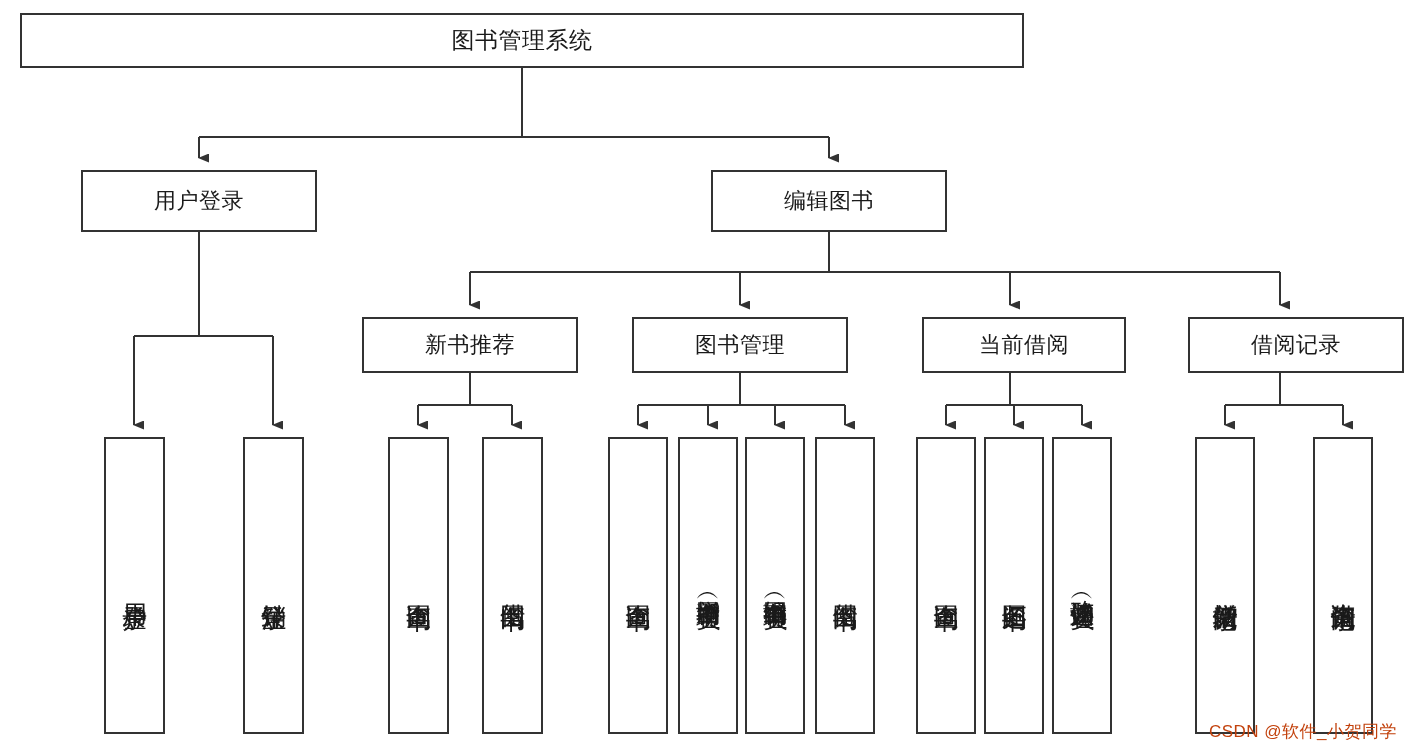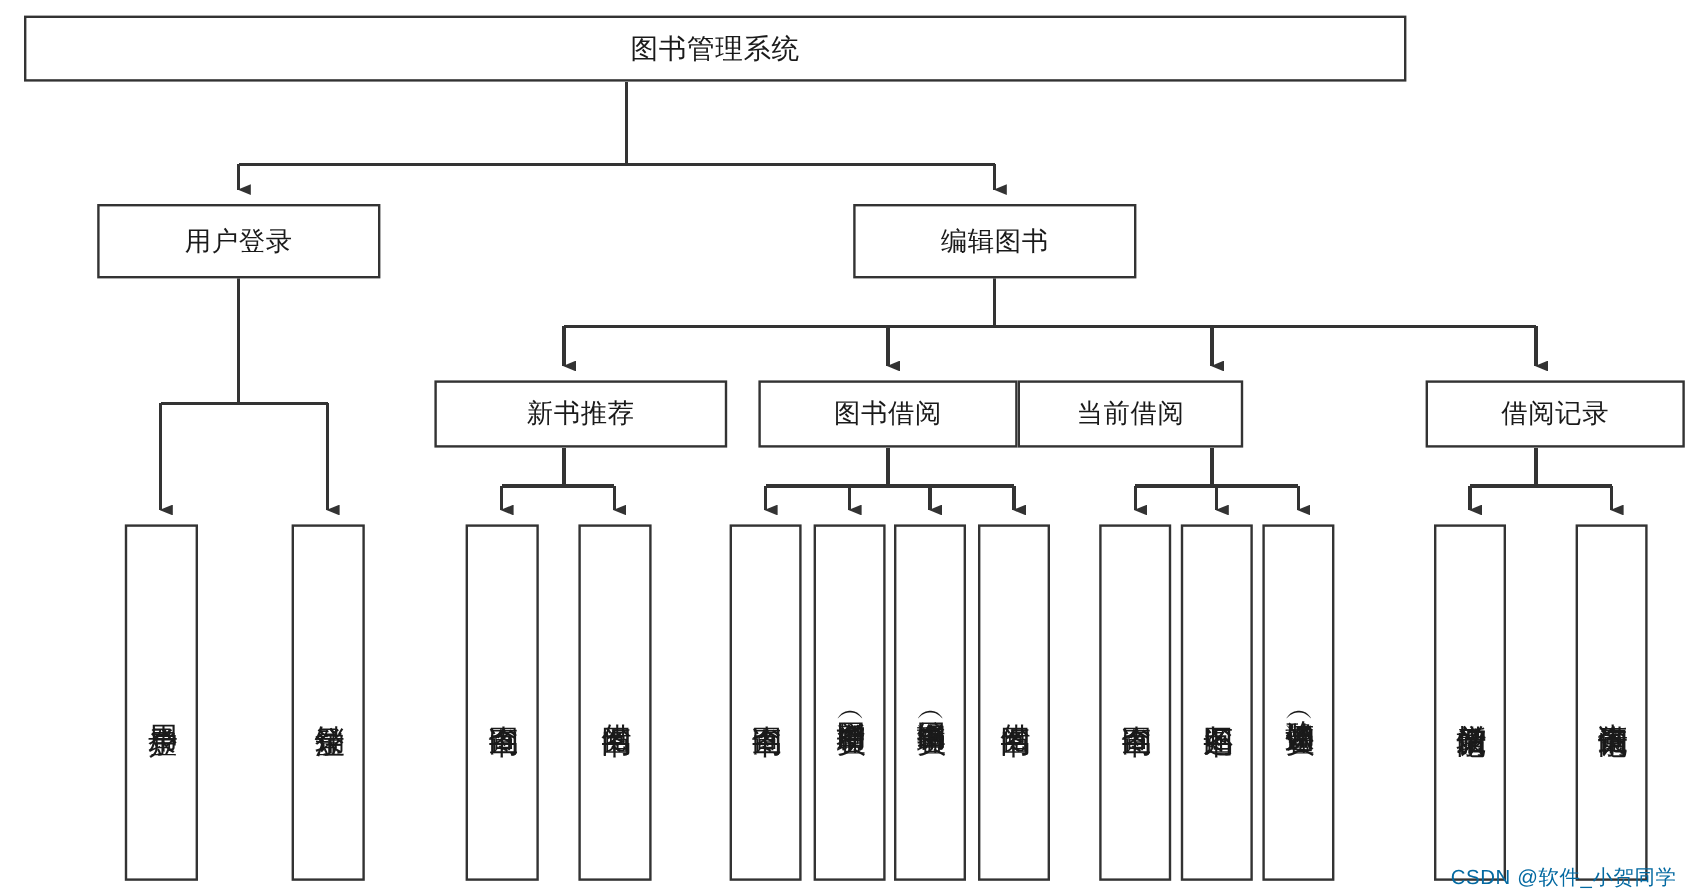--- a/index.html
+++ b/index.html
@@ -63,21 +63,21 @@
     display: block;
   }
   .node.vert.tall .label {
     font-size: 24px;
   }
   .watermark {
     position: absolute;
     right: 8px;
     bottom: 4px;
     font-size: 17px;
-    color: #0369a1;
+    color: #c2410c;
     letter-spacing: 0.5px;
     white-space: nowrap;
     z-index: 5;
   }
 </style>
 </head>
 <body>
 
 <div id="diagram-root">
 
@@ -118,36 +118,36 @@
         <line x1="1014" y1="405" x2="1014" y2="425" marker-end="url(#arrowhead)"></line>
         <line x1="1082" y1="405" x2="1082" y2="425" marker-end="url(#arrowhead)"></line>
         <line x1="1280" y1="373" x2="1280" y2="405"></line>
         <line x1="1225" y1="405" x2="1343" y2="405"></line>
         <line x1="1225" y1="405" x2="1225" y2="425" marker-end="url(#arrowhead)"></line>
         <line x1="1343" y1="405" x2="1343" y2="425" marker-end="url(#arrowhead)"></line>
       </g>
   </svg>
 
   <div id="nodes-layer">
-      <div class="node horiz root" style="left: 20px; top: 13px; width: 1152px; height: 55px;">
+      <div class="node horiz root" style="left: 20px; top: 13px; width: 1004px; height: 55px;">
         <span class="label">图书管理系统</span>
       </div>
       <div class="node horiz level2" style="left: 81px; top: 170px; width: 236px; height: 62px;">
         <span class="label">用户登录</span>
       </div>
       <div class="node horiz level2" style="left: 711px; top: 170px; width: 236px; height: 62px;">
         <span class="label">编辑图书</span>
       </div>
-      <div class="node horiz level3" style="left: 362px; top: 317px; width: 244px; height: 56px;">
+      <div class="node horiz level3" style="left: 362px; top: 317px; width: 216px; height: 56px;">
         <span class="label">新书推荐</span>
       </div>
       <div class="node horiz level3" style="left: 632px; top: 317px; width: 216px; height: 56px;">
-        <span class="label">图书借阅</span>
+        <span class="label">图书管理</span>
       </div>
-      <div class="node horiz level3" style="left: 848px; top: 317px; width: 188px; height: 56px;">
+      <div class="node horiz level3" style="left: 922px; top: 317px; width: 204px; height: 56px;">
         <span class="label">当前借阅</span>
       </div>
       <div class="node horiz level3" style="left: 1188px; top: 317px; width: 216px; height: 56px;">
         <span class="label">借阅记录</span>
       </div>
       <div class="node vert leaf" style="left: 104px; top: 437px; width: 61px; height: 297px;">
         <span class="label">用户登录</span>
       </div>
       <div class="node vert leaf" style="left: 243px; top: 437px; width: 61px; height: 297px;">
         <span class="label">注销登录</span>

